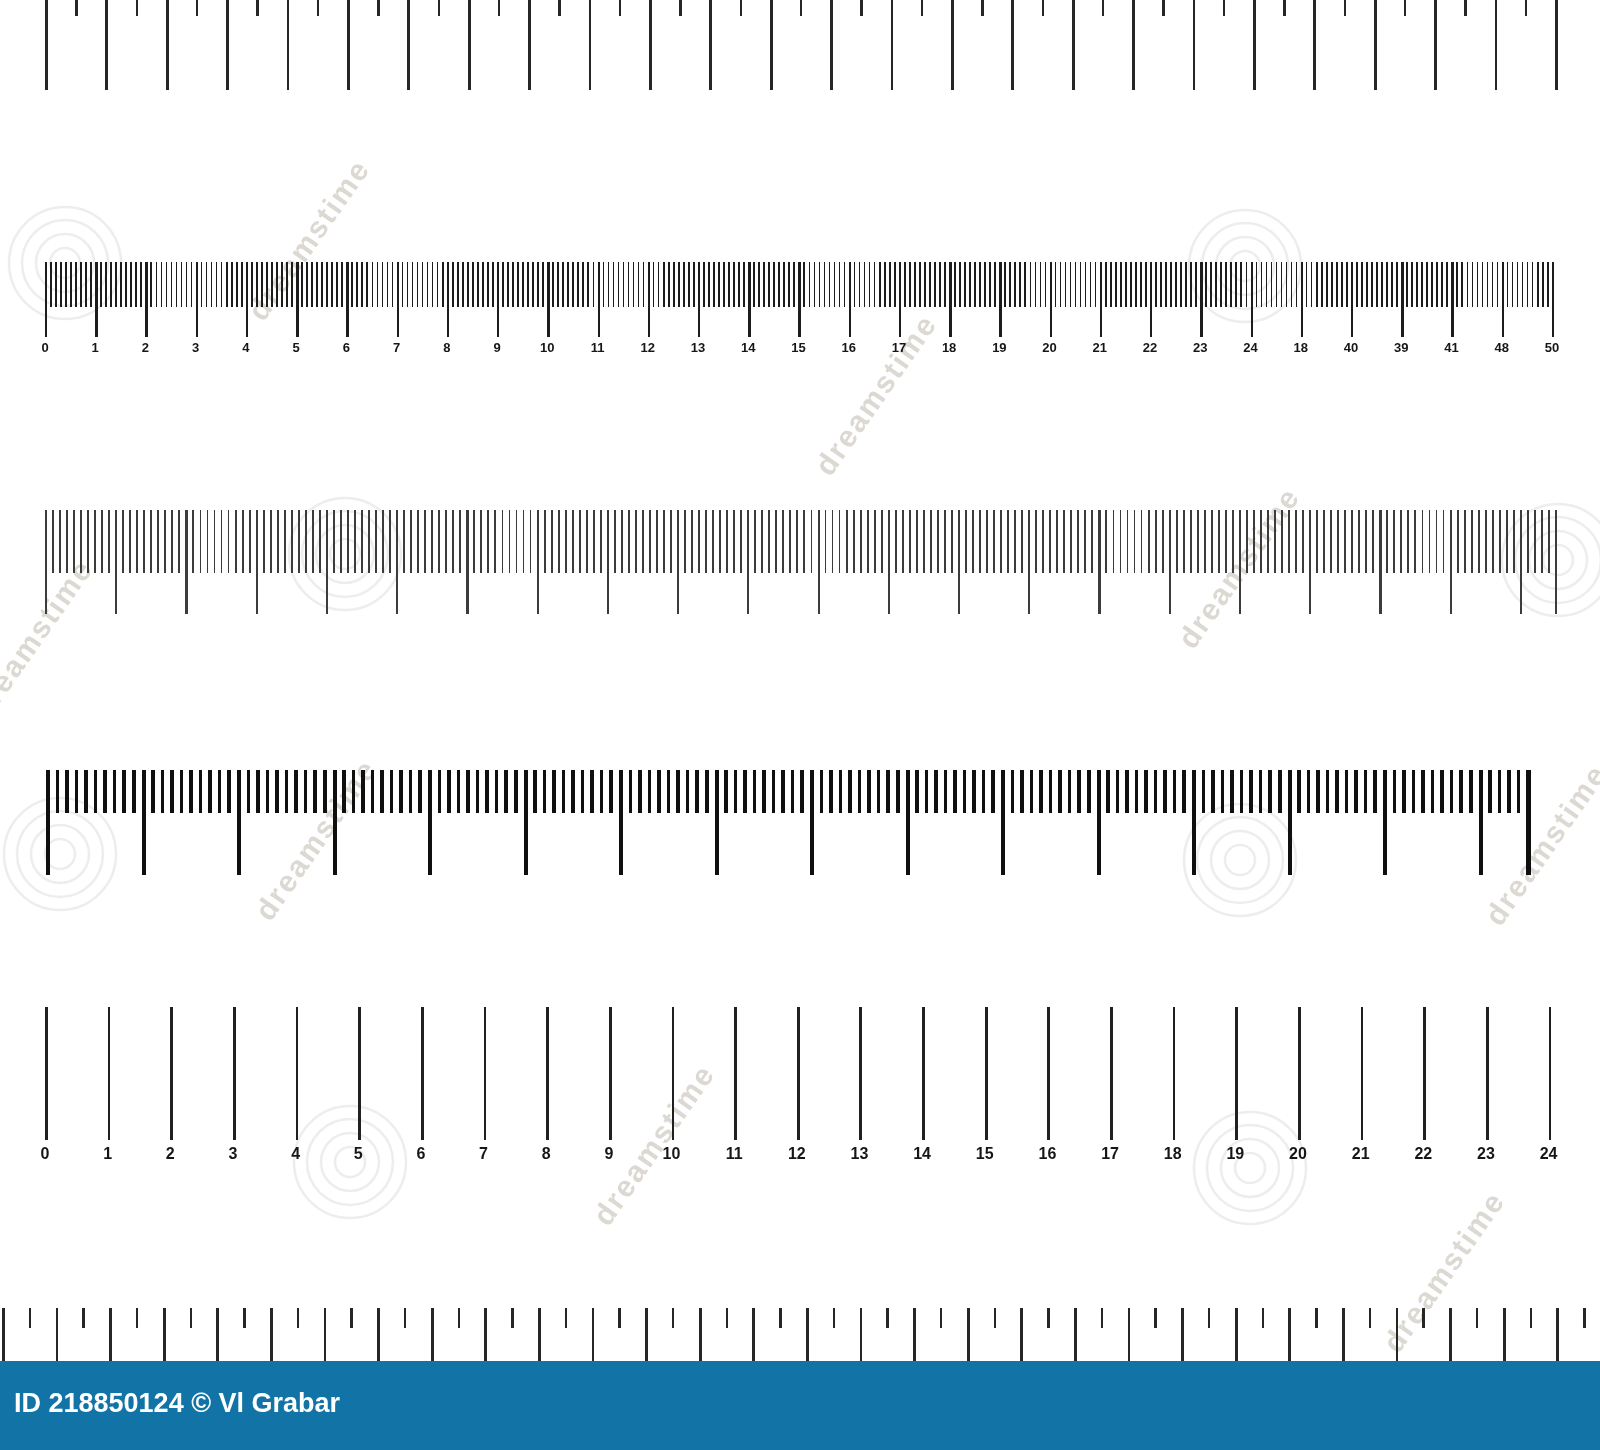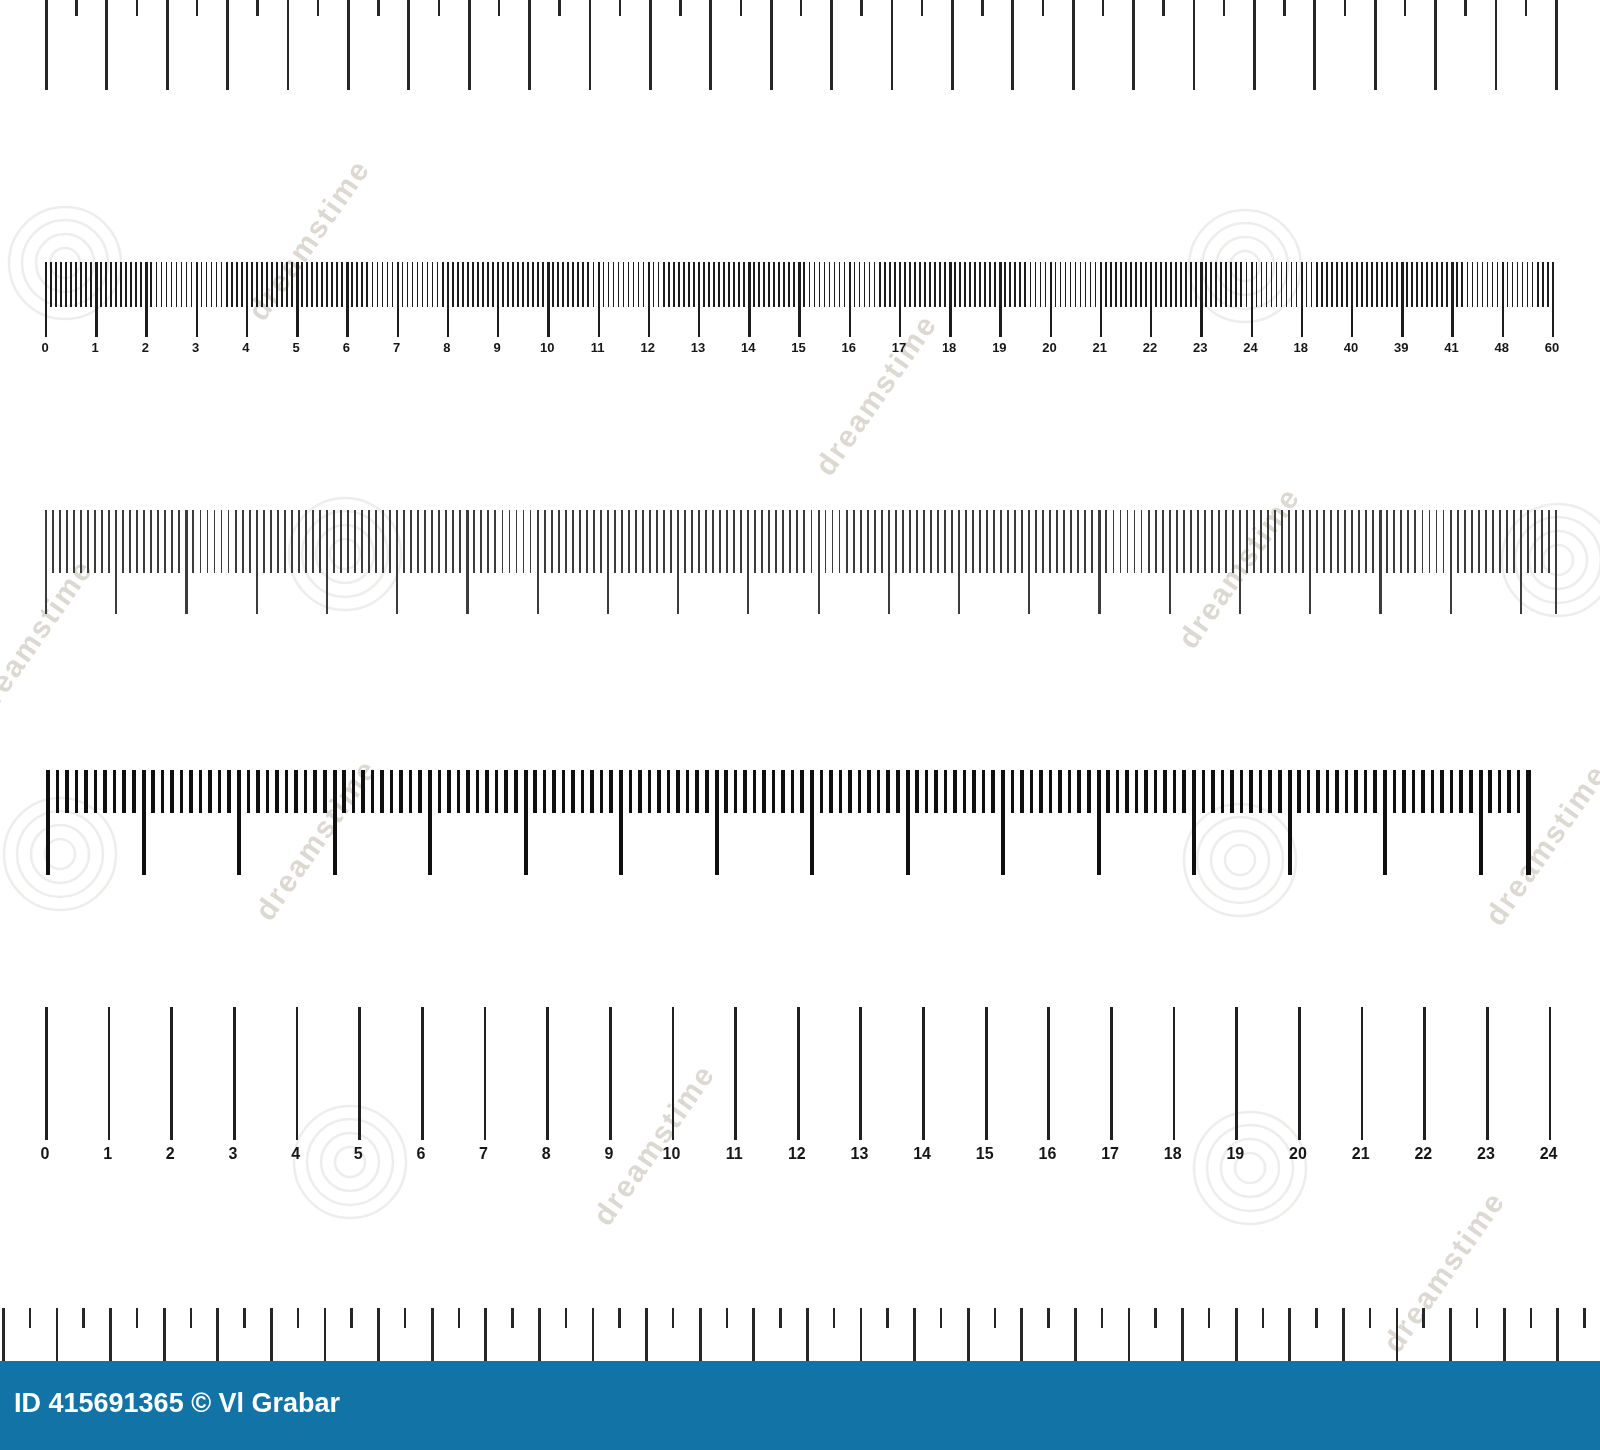--- a/index.html
+++ b/index.html
@@ -474,21 +474,21 @@
       <div class="num" style="left: 1049.6px; top: 79px; font-size: 13px;">20</div>
       <div class="num" style="left: 1099.83px; top: 79px; font-size: 13px;">21</div>
       <div class="num" style="left: 1150.06px; top: 79px; font-size: 13px;">22</div>
       <div class="num" style="left: 1200.29px; top: 79px; font-size: 13px;">23</div>
       <div class="num" style="left: 1250.52px; top: 79px; font-size: 13px;">24</div>
       <div class="num" style="left: 1300.75px; top: 79px; font-size: 13px;">18</div>
       <div class="num" style="left: 1350.98px; top: 79px; font-size: 13px;">40</div>
       <div class="num" style="left: 1401.21px; top: 79px; font-size: 13px;">39</div>
       <div class="num" style="left: 1451.44px; top: 79px; font-size: 13px;">41</div>
       <div class="num" style="left: 1501.67px; top: 79px; font-size: 13px;">48</div>
-      <div class="num" style="left: 1551.9px; top: 79px; font-size: 13px;">60</div>
+      <div class="num" style="left: 1551.9px; top: 79px; font-size: 13px;">50</div>
     </div>
   <div class="ruler" style="top: 510px;">
       <div class="tick" style="left: 45px; width: 2.2px; height: 104px; background: rgb(60, 60, 60);"></div>
       <div class="tick" style="left: 52.02px; width: 1.9px; height: 63px; background: rgb(60, 60, 60);"></div>
       <div class="tick" style="left: 59.05px; width: 1.9px; height: 63px; background: rgb(60, 60, 60);"></div>
       <div class="tick" style="left: 66.07px; width: 1.9px; height: 63px; background: rgb(60, 60, 60);"></div>
       <div class="tick" style="left: 73.09px; width: 1.9px; height: 63px; background: rgb(60, 60, 60);"></div>
       <div class="tick" style="left: 80.11px; width: 1.9px; height: 63px; background: rgb(60, 60, 60);"></div>
       <div class="tick" style="left: 87.14px; width: 1.9px; height: 63px; background: rgb(60, 60, 60);"></div>
       <div class="tick" style="left: 94.16px; width: 1.9px; height: 63px; background: rgb(60, 60, 60);"></div>
@@ -968,16 +968,16 @@
       <div class="tick" style="left: 1422.4px; width: 2.4px; height: 20px; background: rgb(38, 38, 38);"></div>
       <div class="tick" style="left: 1449.2px; width: 2.8px; height: 53px; background: rgb(38, 38, 38);"></div>
       <div class="tick" style="left: 1476px; width: 2.4px; height: 20px; background: rgb(38, 38, 38);"></div>
       <div class="tick" style="left: 1502.8px; width: 2.8px; height: 53px; background: rgb(38, 38, 38);"></div>
       <div class="tick" style="left: 1529.6px; width: 2.4px; height: 20px; background: rgb(38, 38, 38);"></div>
       <div class="tick" style="left: 1556.4px; width: 2.8px; height: 53px; background: rgb(38, 38, 38);"></div>
       <div class="tick" style="left: 1583.2px; width: 2.4px; height: 20px; background: rgb(38, 38, 38);"></div>
     </div>
 
   <div class="footer" style="background: rgb(17, 115, 166);">
-    <div class="credit">ID 415691365 © Vl Grabar</div>
+    <div class="credit">ID 218850124 © Vl Grabar</div>
   </div>
 
 </div>
 
 </body></html>

